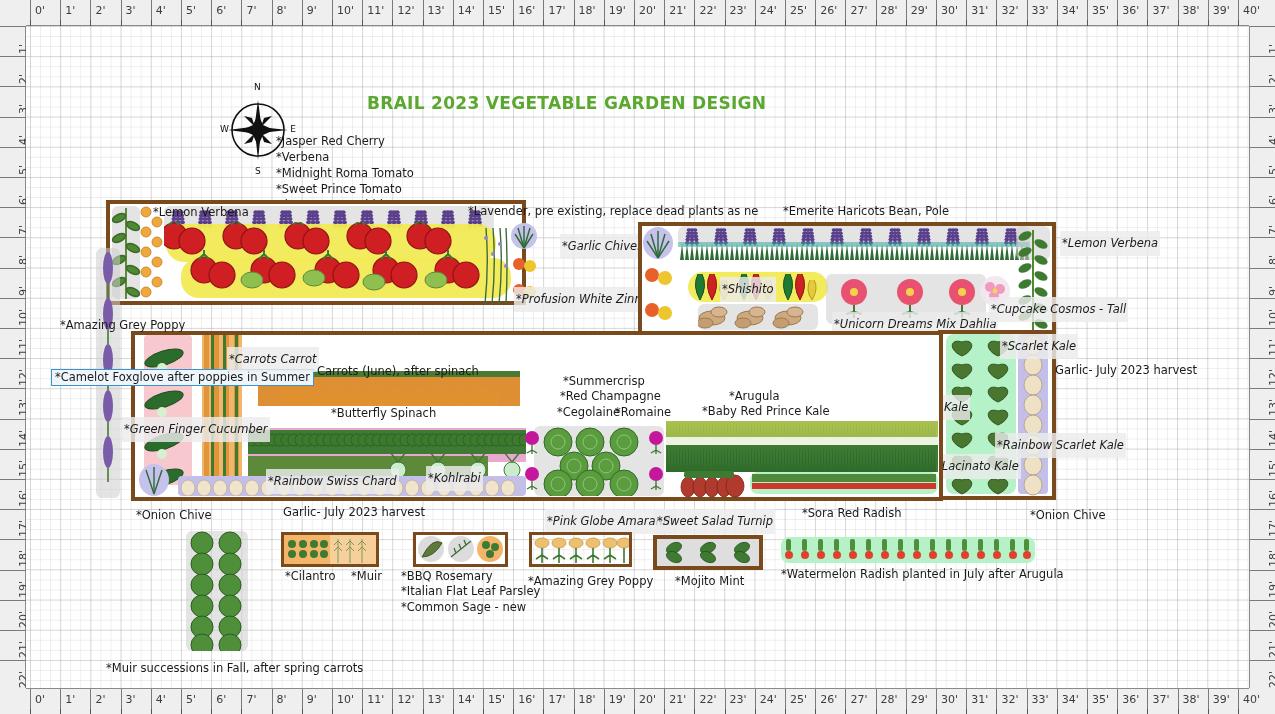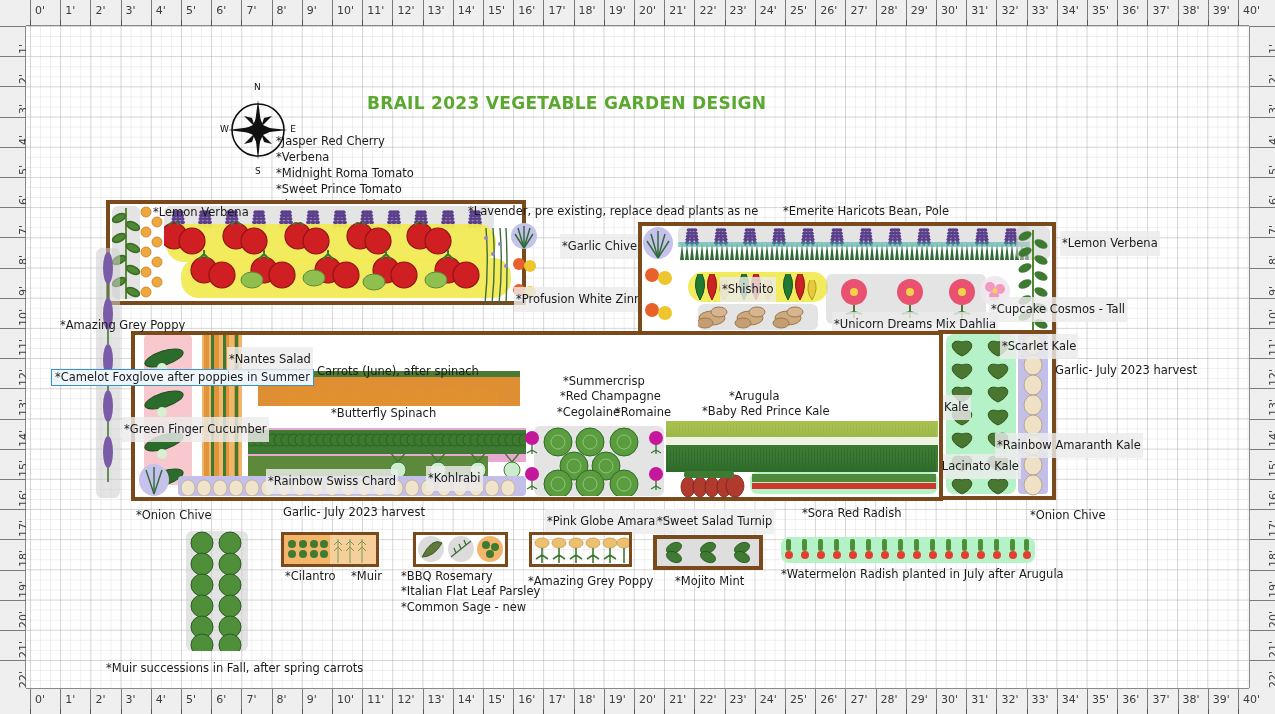--- a/index.html
+++ b/index.html
@@ -46,21 +46,21 @@
   #title { position:absolute; left:341px; top:67px; font-size:17px; font-weight:bold;
            color:#5ba830; letter-spacing:.3px; font-family:"DejaVu Sans", sans-serif; white-space:nowrap;}
   #compass { position:absolute; left:196px; top:58px; width:72px; height:90px; }
   #compass .lbl { position:absolute; font-size:9px; color:#111; }
   #compass .n{left:32px;top:-2px;} #compass .s{left:33px;bottom:-2px;}
   #compass .w{left:-2px;top:40px;} #compass .e{right:-2px;top:40px;}
 
   
   .lab { position:absolute; font-size:11.5px; color:#1a1a1a; white-space:nowrap;
          line-height:13px; }
-  .lab.boxed { background:rgba(236,236,236,.82); padding:6px 2px; }
+  .lab.boxed { background:rgba(236,236,236,.82); padding:6px 2px;font-style:italic; }
   .lab.sel { border:1.5px solid #3a93d0; background:#eef6fb; padding:1px 3px; }
 
   
   .bed { position:absolute; border:4px solid #7a4a1c; background:transparent; }
   .bedfill { position:absolute; background:#fff; }
 
   
   .strip { position:absolute; overflow:hidden; }
   .shade { position:absolute; background:rgba(205,205,205,.55); border-radius:6px; }
   .hl-yellow { position:absolute; background:#f2ea55; border-radius:18px; opacity:.95; }
@@ -1160,21 +1160,21 @@
           <ellipse cx="15" cy="71" rx="9" ry="10" fill="#efe1c6" stroke="#b8a78c"></ellipse>
           <ellipse cx="15" cy="91" rx="9" ry="10" fill="#efe1c6" stroke="#b8a78c"></ellipse>
           <ellipse cx="15" cy="111" rx="9" ry="10" fill="#efe1c6" stroke="#b8a78c"></ellipse>
           <ellipse cx="15" cy="131" rx="9" ry="10" fill="#efe1c6" stroke="#b8a78c"></ellipse>
           <ellipse cx="15" cy="151" rx="9" ry="10" fill="#efe1c6" stroke="#b8a78c"></ellipse>
         </svg>
       </div>
 
     <div class="lab boxed" style="left:974px;top:308px">*Scarlet Kale</div>
     <div class="lab" style="left:1029px;top:338px">Garlic- July 2023 harvest</div>
-    <div class="lab boxed" style="left:969px;top:407px">*Rainbow Amaranth Kale</div>
+    <div class="lab boxed" style="left:969px;top:407px">*Rainbow Scarlet Kale</div>
     <div class="lab boxed" style="left:908px;top:428px">*Lacinato Kale</div>
     <div class="lab boxed" style="left:869px;top:369px">*Ripbor Kale</div>
     <div class="lab" style="left:1004px;top:483px">*Onion Chive</div>
 
     <div class="bed" id="bed-lower" style="left:105px;top:305px;width:812px;height:170px;"></div>
     <div class="bedfill" style="left:109px;top:309px;width:804px;height:162px;background:#fff;"></div>
 
     <div class="strip" style="left:70px;top:222px;width:24px;height:250px;">
       <div class="shade" style="left:0;top:0;width:24px;height:250px;"></div>
       <svg class="icons" viewBox="0 0 24 250">
@@ -1708,21 +1708,21 @@
     <div class="strip" style="left:724px;top:446px;width:188px;height:22px;">
       <div class="hl-green" style="left:0;top:0;width:188px;height:22px;"></div>
       <svg class="icons" viewBox="0 0 188 22" preserveAspectRatio="none">
         <rect x="2" y="2" width="184" height="8" fill="#4f8a3c"></rect>
         <rect x="2" y="11" width="184" height="6" fill="#d0372c"></rect>
       </svg>
     </div>
 
     <div class="lab sel" style="left:25px;top:343px">*Camelot Foxglove after poppies in Summer</div>
     <div class="lab" style="left:34px;top:293px">*Amazing Grey Poppy</div>
-    <div class="lab boxed" style="left:201px;top:321px">*Nantes Salad</div>
+    <div class="lab boxed" style="left:201px;top:321px">*Carrots Carrot</div>
     <div class="lab" style="left:291px;top:339px">Carrots (June), after spinach</div>
     <div class="lab" style="left:305px;top:381px">*Butterfly Spinach</div>
     <div class="lab boxed" style="left:96px;top:391px">*Green Finger Cucumber</div>
     <div class="lab boxed" style="left:240px;top:443px">*Rainbow Swiss Chard</div>
     <div class="lab boxed" style="left:400px;top:440px">*Kohlrabi</div>
     <div class="lab" style="left:110px;top:483px">*Onion Chive</div>
     <div class="lab" style="left:257px;top:480px">Garlic- July 2023 harvest</div>
 
     <div class="lab" style="left:537px;top:349px">*Summercrisp</div>
     <div class="lab" style="left:534px;top:364px">*Red Champagne</div>

